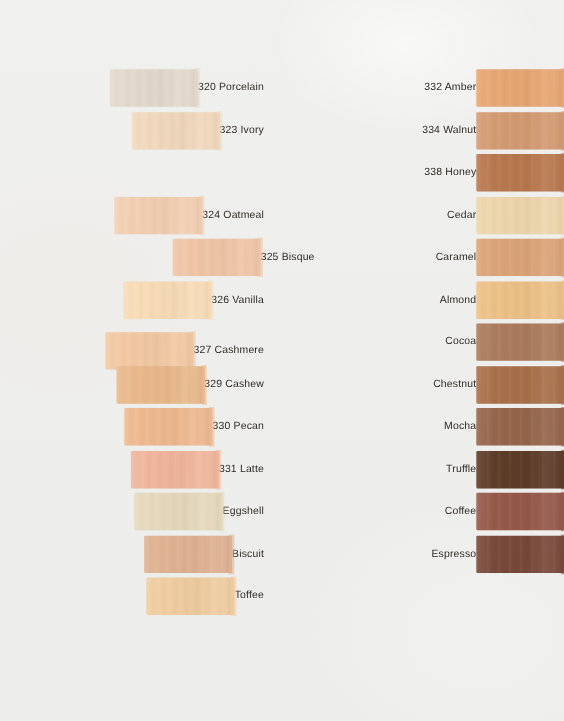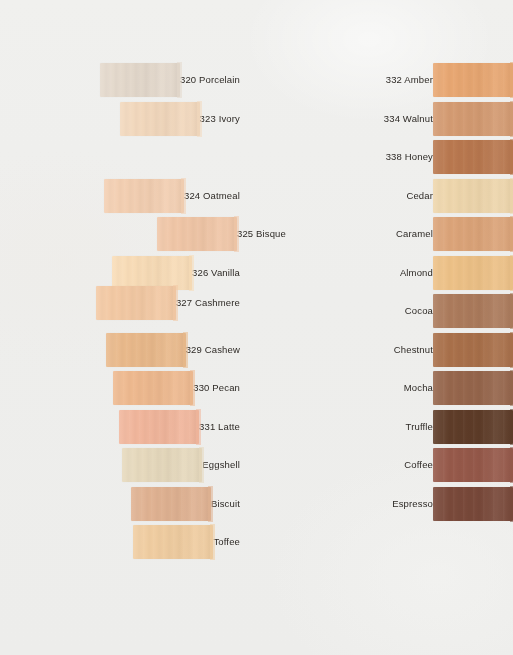--- a/index.html
+++ b/index.html
@@ -112,21 +112,21 @@
       <div class="swatch-label">324 Oatmeal</div>
     </div>
     <div class="swatch-row col-left" style="top: 217px; margin-left: 46px;">
       <div class="swatch-chip" title="325 Bisque" style="background: rgb(240, 198, 167);"></div>
       <div class="swatch-label">325 Bisque</div>
     </div>
     <div class="swatch-row col-left" style="top: 255.5px;">
       <div class="swatch-chip" title="326 Vanilla" style="background: rgb(248, 220, 183);"></div>
       <div class="swatch-label">326 Vanilla</div>
     </div>
-    <div class="swatch-row col-left" style="top: 286px;">
+    <div class="swatch-row col-left" style="top: 302px;">
       <div class="swatch-chip" title="327 Cashmere" style="background: rgb(243, 201, 164);"></div>
       <div class="swatch-label">327 Cashmere</div>
     </div>
     <div class="swatch-row col-left" style="top: 332.5px;">
       <div class="swatch-chip" title="329 Cashew" style="background: rgb(233, 185, 139);"></div>
       <div class="swatch-label">329 Cashew</div>
     </div>
     <div class="swatch-row col-left" style="top: 371px;">
       <div class="swatch-chip" title="330 Pecan" style="background: rgb(238, 185, 143);"></div>
       <div class="swatch-label">330 Pecan</div>

